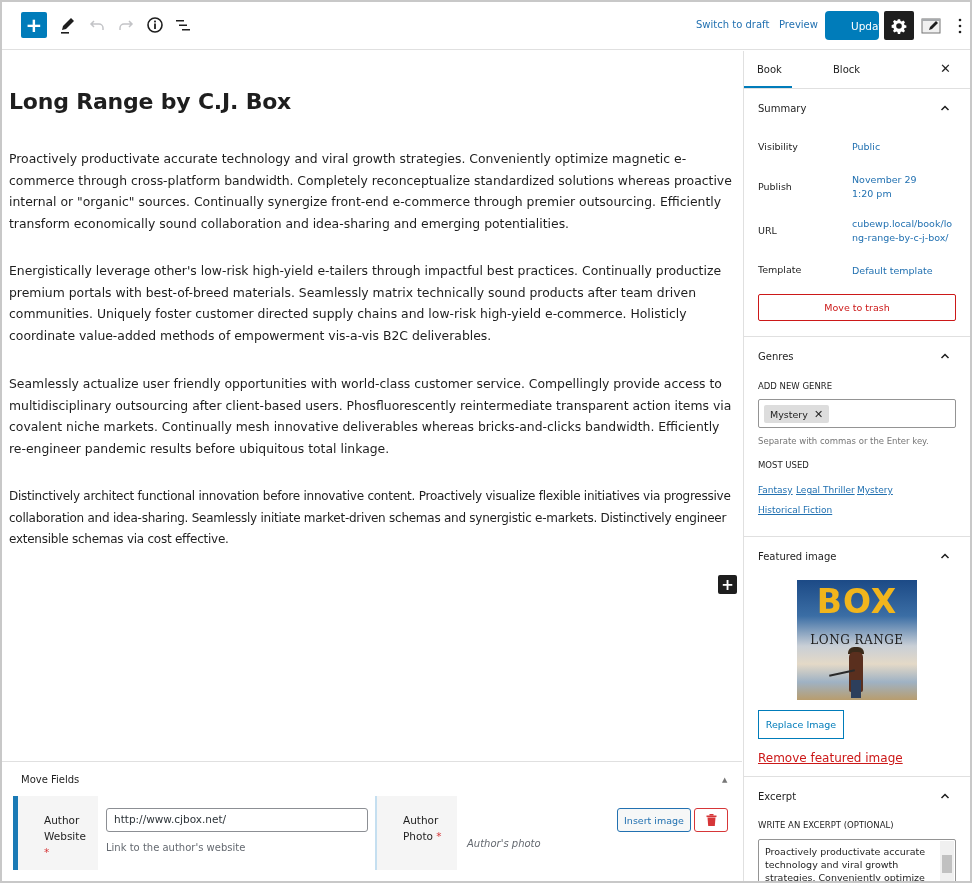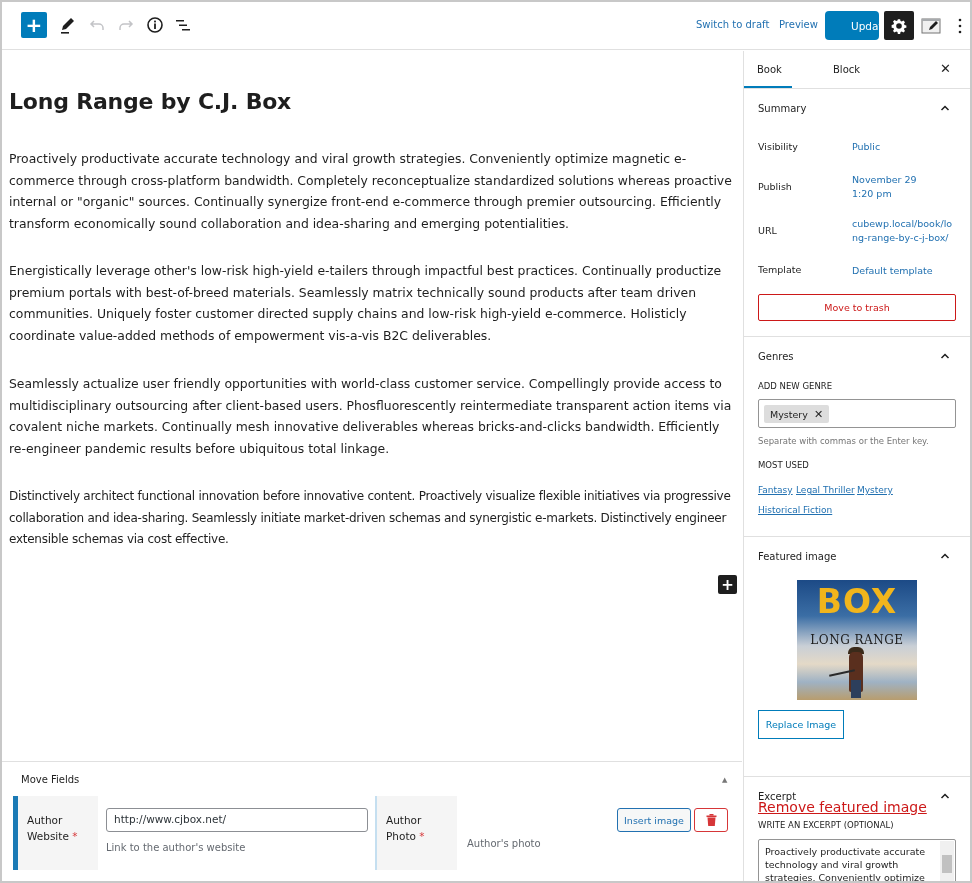--- a/index.html
+++ b/index.html
@@ -28,30 +28,30 @@
   .p4 { top: 435px; font-size: 12px; letter-spacing: -0.25px; }
   .inserter { position: absolute; left: 716px; top: 524px; width: 19px; height: 19px; background: #1e1e1e; color: #fff; font-size: 15px; display: flex; align-items: center; justify-content: center; border-radius: 2px; font-weight: bold; }
 
   
   .metabox { position: absolute; left: 0; top: 759px; width: 740px; height: 122px; border-top: 1px solid #e0e0e0; background: #fff; }
   .mb-title { position: absolute; left: 19px; top: 12px; font-size: 10px; color: #1e1e1e; }
   .mb-toggle { position: absolute; left: 720px; top: 14px; font-size: 7px; color: #777; }
   .field { position: absolute; top: 34px; height: 74px; background: #fff; }
   .field-1 { left: 11px; width: 362px; border-left: 5px solid #1a7ab5; }
   .field-2 { left: 373px; width: 360px; border-left: 2px solid #c5dff0; }
-  .field-label { position: absolute; left: 0; top: 0; height: 74px; background: #f5f5f5; padding: 16px 8px 0 9px; font-size: 10.5px; line-height: 16px; color: #1e1e1e; }
+  .field-label { position: absolute; left: 0; top: 0; height: 74px; background: #f5f5f5; padding: 16px 8px 0 26px; font-size: 10.5px; line-height: 16px; color: #1e1e1e; }
   .field-1 .field-label { width: 80px; }
   .field-2 .field-label { width: 80px; }
   .req { color: #d63638; }
   .text-input { position: absolute; height: 24px; border: 1px solid #8c8f94; border-radius: 3px; font-size: 10.5px; padding: 4px 7px; color: #2c3338; background: #fff; white-space: nowrap; overflow: hidden; }
   .field-1 .text-input { left: 88px; top: 12px; width: 262px; }
   .field-2 .text-input { left: 90px; top: 12px; width: 146px; background: #f0f0f1; color: #50575e; }
   .field-desc { position: absolute; font-size: 10px; color: #646970; }
   .field-1 .field-desc { left: 88px; top: 46px; }
-  .field-2 .field-desc { left: 90px; top: 42px; }
+  .field-2 .field-desc { left: 90px; top: 42px; font-style: italic; }
   .btn-insert { position: absolute; left: 240px; top: 12px; width: 74px; height: 24px; border: 1px solid #2271b1; border-radius: 3px; color: #2271b1; font-size: 9.5px; display: flex; align-items: center; justify-content: center; background: #f6f7f7; }
   .btn-remove { position: absolute; left: 317px; top: 12px; width: 34px; height: 24px; border: 1px solid #d63638; border-radius: 3px; display: flex; align-items: center; justify-content: center; background: #fff; }
 
   
   .sidebar { position: absolute; left: 741px; top: 49px; width: 227px; height: 832px; border-left: 1px solid #e0e0e0; background: #fff; overflow: hidden; }
   .sb-tabs { position: absolute; left: 0; top: 0; width: 227px; height: 38px; border-bottom: 1px solid #e0e0e0; }
   .sb-tab { position: absolute; top: 13px; font-size: 10px; color: #1e1e1e; }
   .sb-tab.active-line { position: absolute; left: 0; top: 35px; width: 48px; height: 2px; background: #007cba; }
   .sb-close { position: absolute; left: 196px; top: 10px; font-size: 13px; color: #1e1e1e; }
 
@@ -70,21 +70,21 @@
   .tag-link { position: absolute; font-size: 9px; color: #2271b1; text-decoration: underline; }
 
   .fimg { position: absolute; left: 53px; top: 529px; width: 120px; height: 120px; background: linear-gradient(180deg, #1c4a86 0%, #3b6ea5 30%, #c9cfd6 55%, #e4d9c7 70%, #9fb2c4 85%, #b89d6e 100%); overflow: hidden; }
   .fimg .box-txt { position: absolute; left: 0; width: 120px; top: 2px; text-align: center; font-family: "DejaVu Sans", sans-serif; font-weight: bold; color: #f1b51c; font-size: 33px; letter-spacing: 1px; }
   .fimg .lr-txt { position: absolute; left: 0; width: 120px; top: 53px; text-align: center; font-family: "DejaVu Serif", serif; color: #1c1c1c; font-size: 12px; letter-spacing: 0.5px; }
   .fimg .figure { position: absolute; left: 52px; top: 72px; width: 14px; height: 40px; background: #5a2f1e; border-radius: 5px 5px 2px 2px; }
   .fimg .hat { position: absolute; left: 51px; top: 67px; width: 16px; height: 7px; background: #3a2a1a; border-radius: 6px 6px 0 0; }
   .fimg .legs { position: absolute; left: 54px; top: 100px; width: 10px; height: 18px; background: #2d3f5c; }
   .fimg .rifle { position: absolute; left: 32px; top: 92px; width: 26px; height: 2px; background: #2a2a2a; transform: rotate(-12deg); }
   .btn-replace { position: absolute; left: 14px; top: 659px; width: 86px; height: 29px; border: 1px solid #007cba; border-radius: 0; color: #007cba; font-size: 9.5px; display: flex; align-items: center; justify-content: center; }
-  .link-remove { position: absolute; left: 14px; top: 700px; font-size: 14px; color: #cc1818; text-decoration: underline; margin-top: 48px; }
+  .link-remove { position: absolute; left: 14px; top: 700px; font-size: 12px; color: #cc1818; text-decoration: underline; }
 
   .excerpt-box { position: absolute; left: 14px; top: 788px; width: 198px; height: 50px; border: 1px solid #949494; border-radius: 2px; padding: 5px 20px 0 6px; font-size: 9.5px; line-height: 13px; color: #1e1e1e; overflow: hidden; }
   .excerpt-scroll { position: absolute; right: 1px; top: 1px; width: 14px; height: 46px; background: #f0f0f0; }
   .excerpt-scroll .thumb { position: absolute; left: 2px; top: 14px; width: 10px; height: 18px; background: #c1c1c1; }
 </style>
 </head>
 <body>
 
 <div class="frame">
 

